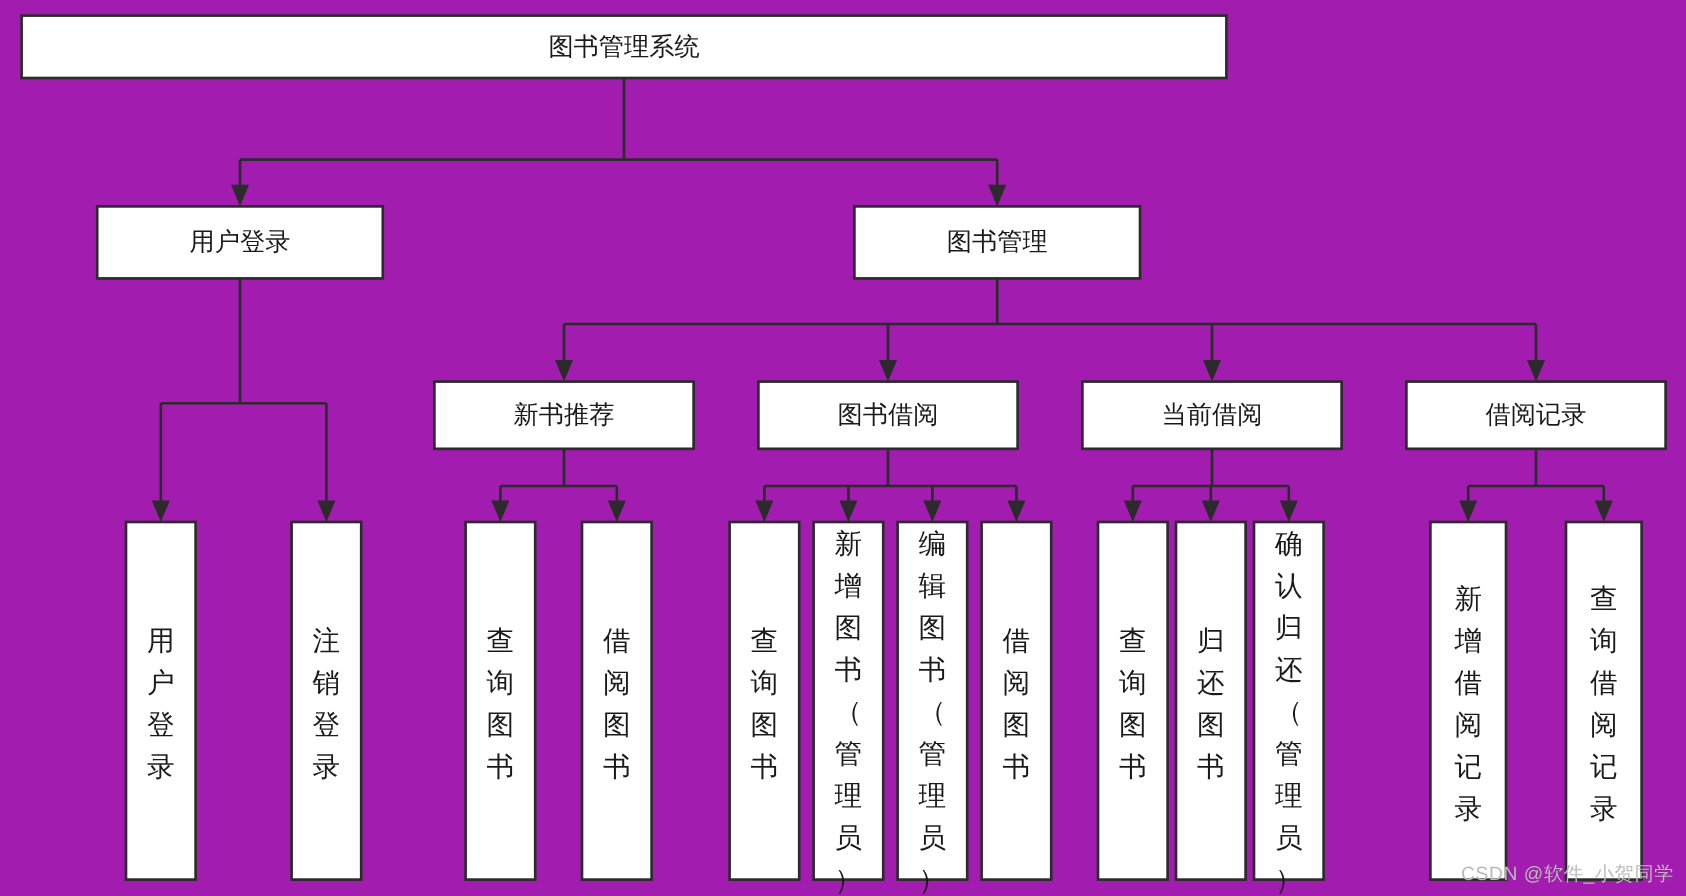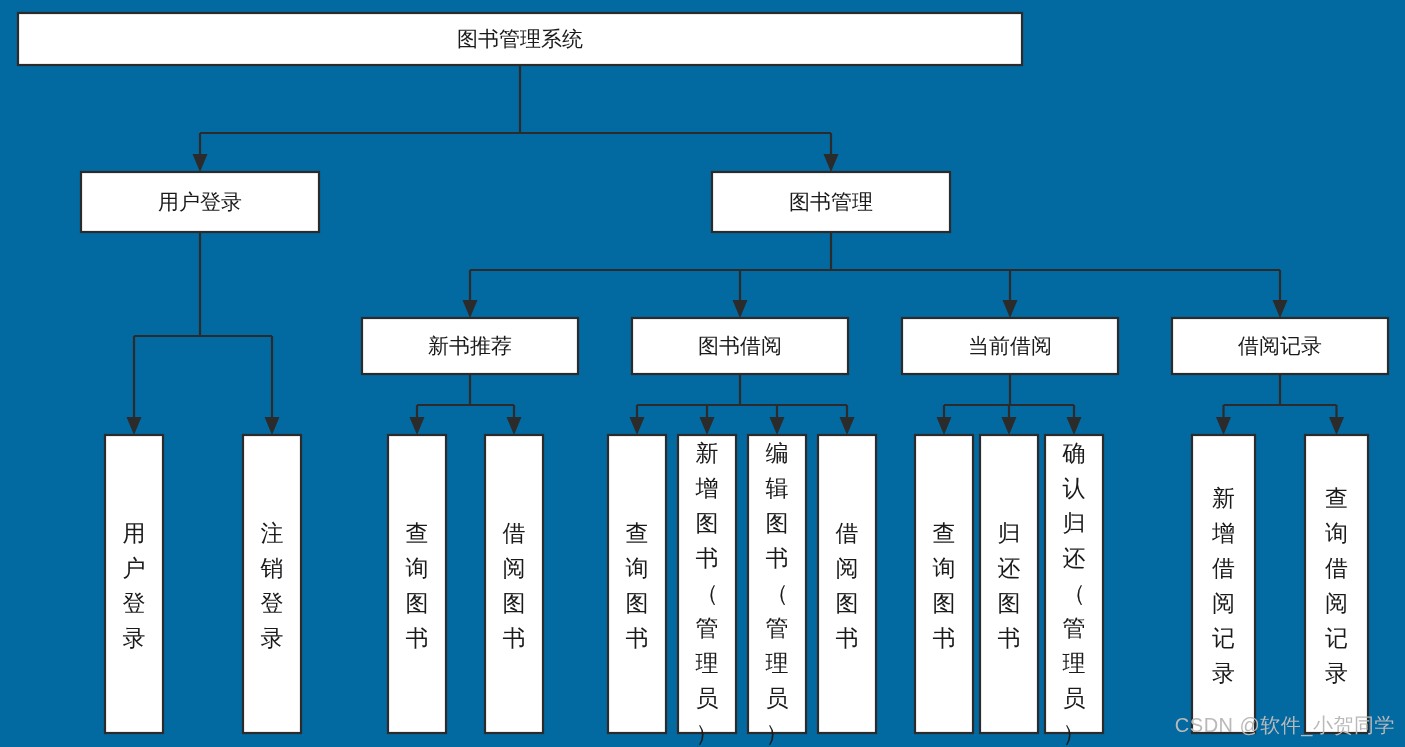--- a/index.html
+++ b/index.html
@@ -7,21 +7,21 @@
     padding: 0;
     background: #ffffff;
   }
   body {
     font-family: "Liberation Sans", "DejaVu Sans", sans-serif;
   }
   #stage {
     position: relative;
     width: 1405px;
     height: 747px;
-    background: #0369a1;
+    background: #a21caf;
     overflow: hidden;
   }
   #diagram-svg {
     position: absolute;
     left: 0;
     top: 0;
     width: 1405px;
     height: 747px;
   }
   .node-box {
@@ -49,21 +49,21 @@
   }
   .arrow-head {
     fill: #2b2b2b;
     stroke: none;
   }
   .watermark {
     position: absolute;
     right: 10px;
     bottom: 8px;
     font-family: "Liberation Sans", "DejaVu Sans", sans-serif;
-    font-size: 20px;
+    font-size: 16px;
     color: #b9b9b9;
     white-space: nowrap;
     letter-spacing: 0.5px;
   }
 </style>
 </head>
 <body>
 
 <div id="stage">
   <svg id="diagram-svg" viewBox="0 0 1405 747">

